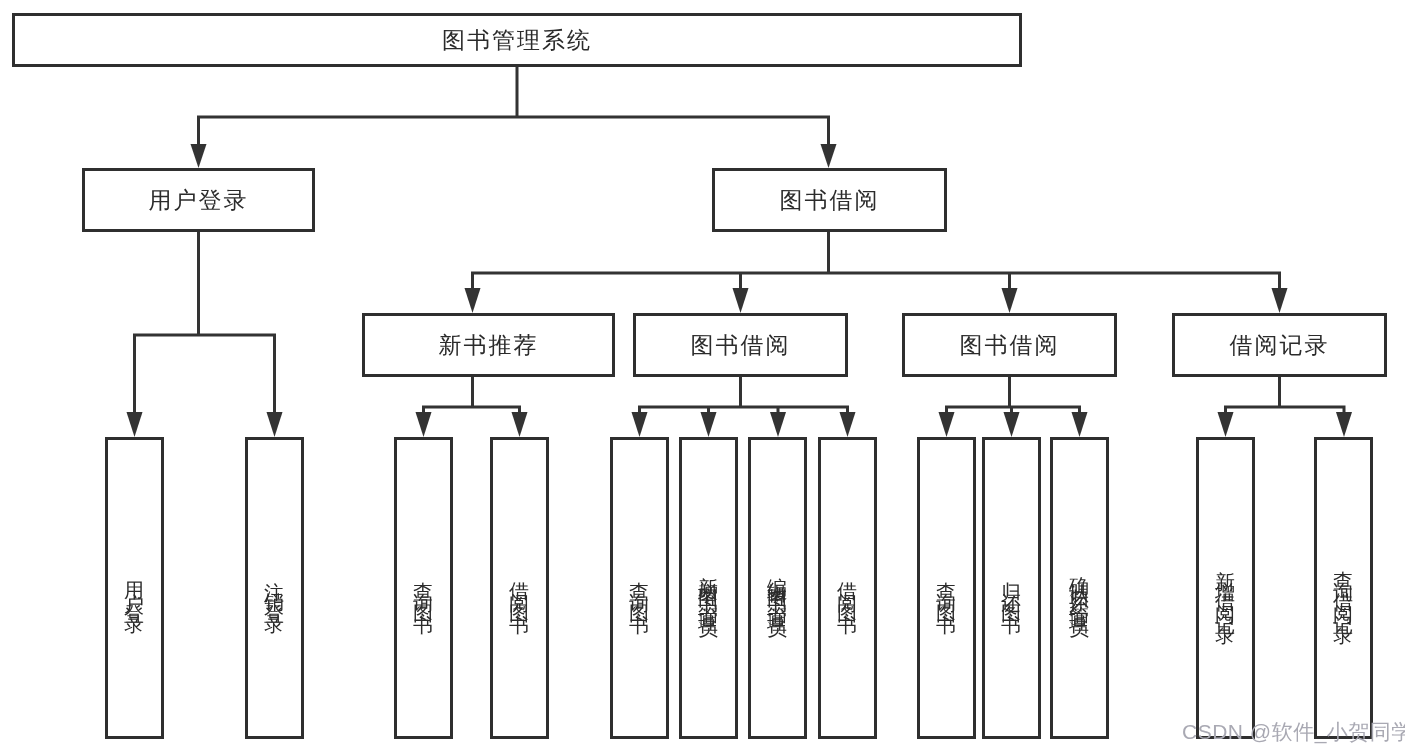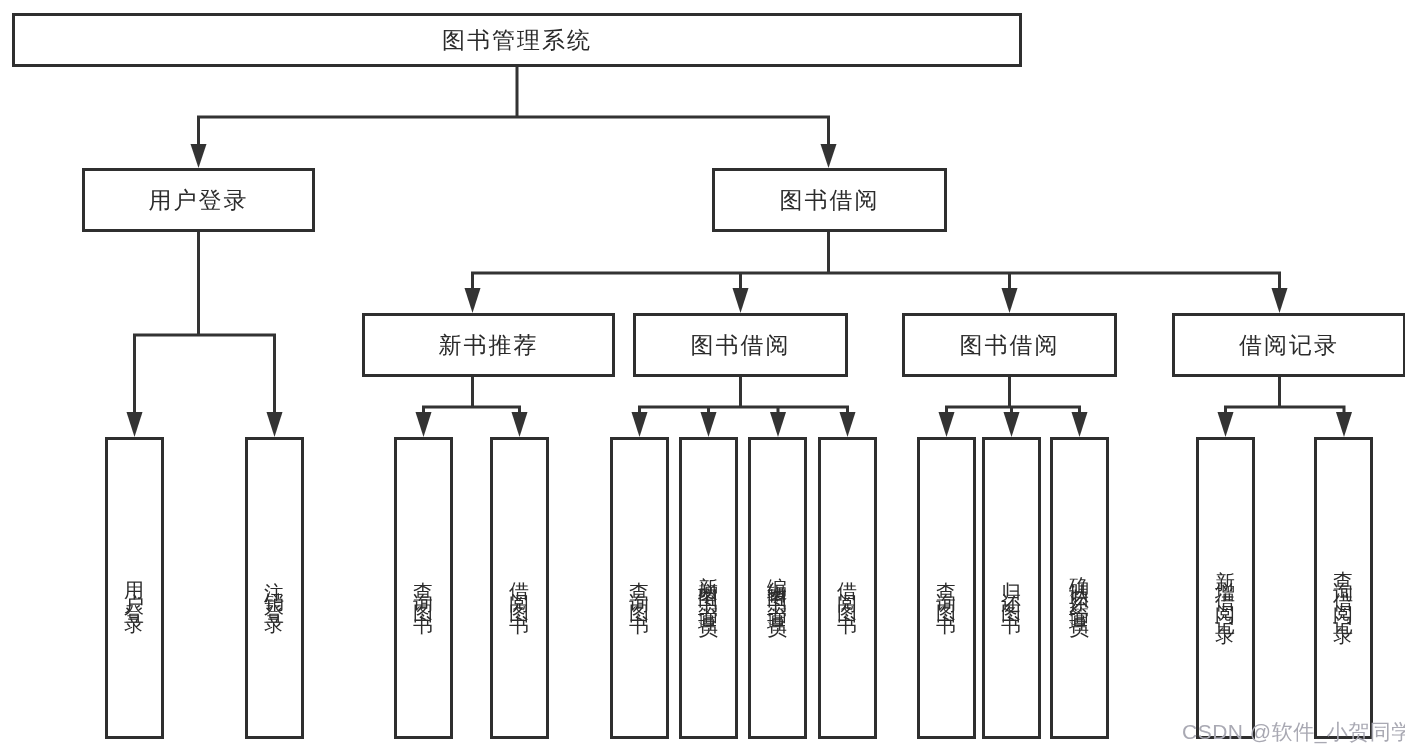--- a/index.html
+++ b/index.html
@@ -82,21 +82,21 @@
   </svg>
 
   <div class="box hbox" style="left:12px;top:13px;width:1010px;height:54px">图书管理系统</div>
 
   <div class="box hbox" style="left:82px;top:168px;width:233px;height:64px">用户登录</div>
   <div class="box hbox" style="left:712px;top:168px;width:235px;height:64px">图书借阅</div>
 
   <div class="box hbox" style="left:362px;top:313px;width:253px;height:64px">新书推荐</div>
   <div class="box hbox" style="left:633px;top:313px;width:215px;height:64px">图书借阅</div>
   <div class="box hbox" style="left:902px;top:313px;width:215px;height:64px">图书借阅</div>
-  <div class="box hbox" style="left:1172px;top:313px;width:234px;height:64px">借阅记录</div>
+  <div class="box hbox" style="left:1172px;top:313px;width:215px;height:64px">借阅记录</div>
 
   <div class="box leaf" style="left:105px;top:437px">用户登录</div>
   <div class="box leaf" style="left:245px;top:437px">注销登录</div>
 
   <div class="box leaf" style="left:394px;top:437px">查询图书</div>
   <div class="box leaf" style="left:490px;top:437px">借阅图书</div>
 
   <div class="box leaf" style="left:610px;top:437px">查询图书</div>
   <div class="box leaf tight" style="left:679px;top:437px">新增图书（管理员）</div>
   <div class="box leaf tight" style="left:748px;top:437px">编辑图书（管理员）</div>

